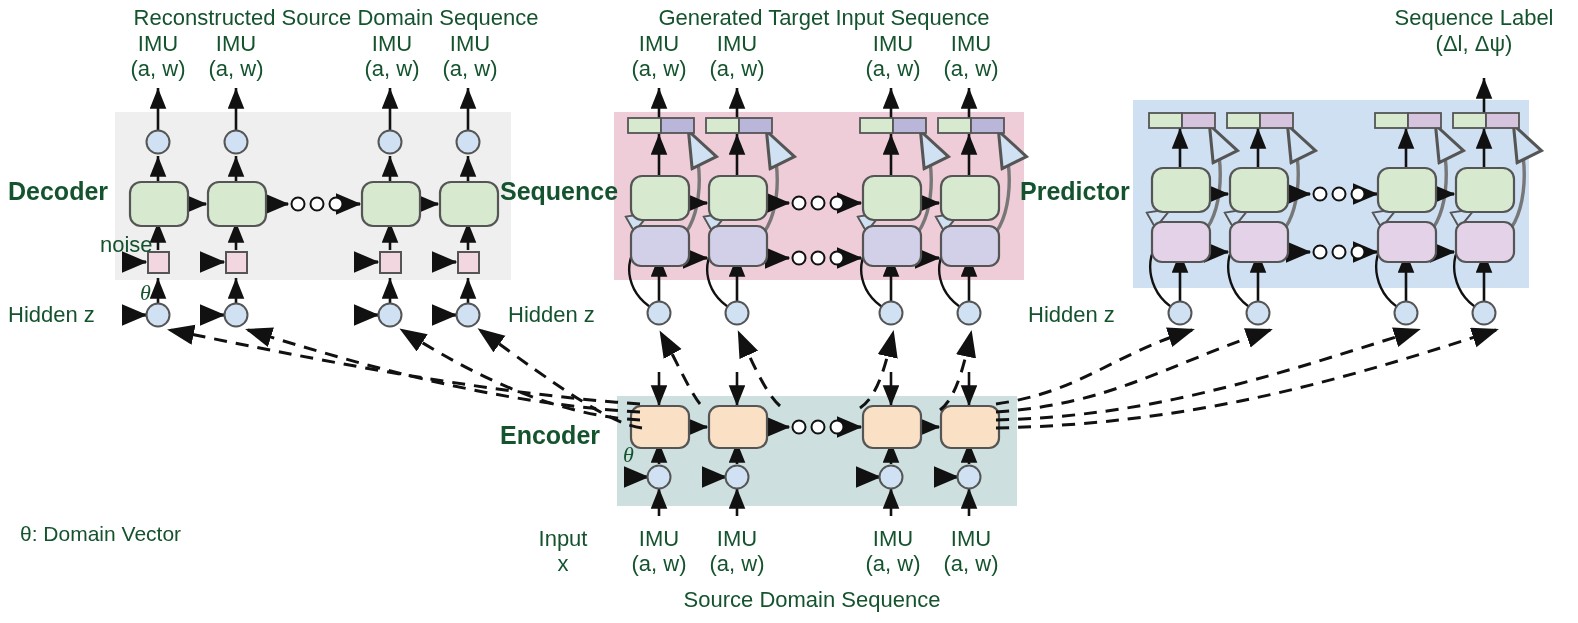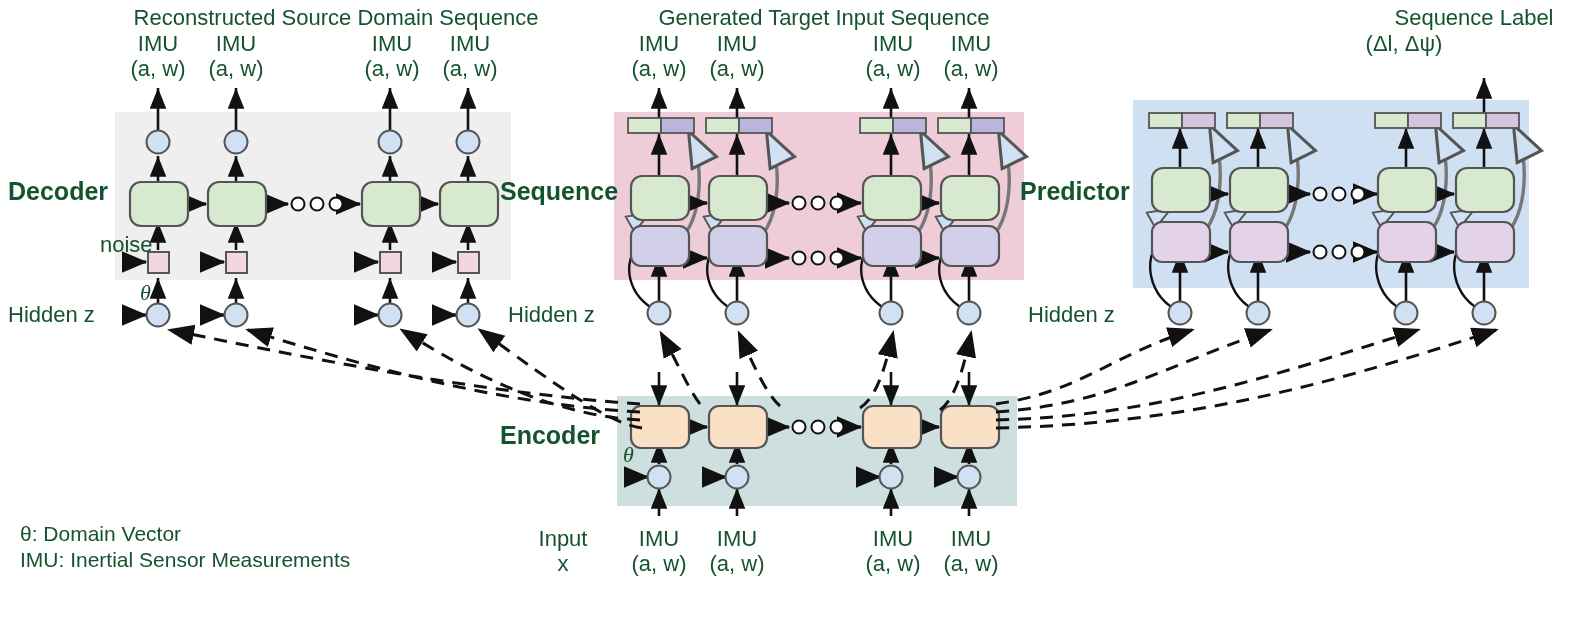--- a/index.html
+++ b/index.html
@@ -420,35 +420,35 @@
   <div class="lbl ctr" style="left:737px; top:57px;">(a, w)</div>
   <div class="lbl ctr" style="left:893px; top:32px;">IMU</div>
   <div class="lbl ctr" style="left:893px; top:57px;">(a, w)</div>
   <div class="lbl ctr" style="left:971px; top:32px;">IMU</div>
   <div class="lbl ctr" style="left:971px; top:57px;">(a, w)</div>
 
   <div class="lbl mod" style="left:500px; top:178px;">Sequence</div>
   <div class="lbl" style="left:508px; top:303px;">Hidden z</div>
 
   <div class="lbl ctr" style="left:1474px; top:6px;">Sequence Label</div>
-  <div class="lbl ctr" style="left:1404px; top:32px;">(Δl, Δψ)</div>
+  <div class="lbl ctr" style="left:1474px; top:32px;">(Δl, Δψ)</div>
   <div class="lbl mod" style="left:1020px; top:178px;text-align:right;">Predictor</div>
   <div class="lbl" style="left:1028px; top:303px;">Hidden z</div>
 
   <div class="lbl mod" style="left:500px; top:422px;">Encoder</div>
   <div class="lbl theta" style="left:623px; top:443px;">θ</div>
   <div class="lbl ctr" style="left:563px; top:527px;">Input</div>
   <div class="lbl ctr" style="left:563px; top:552px;">x</div>
 
   <div class="lbl ctr" style="left:659px; top:527px;">IMU</div>
   <div class="lbl ctr" style="left:659px; top:552px;">(a, w)</div>
   <div class="lbl ctr" style="left:737px; top:527px;">IMU</div>
   <div class="lbl ctr" style="left:737px; top:552px;">(a, w)</div>
   <div class="lbl ctr" style="left:893px; top:527px;">IMU</div>
   <div class="lbl ctr" style="left:893px; top:552px;">(a, w)</div>
   <div class="lbl ctr" style="left:971px; top:527px;">IMU</div>
   <div class="lbl ctr" style="left:971px; top:552px;">(a, w)</div>
 
+  <div class="lbl caption ctr" style="left:812px; top:588px;">Source Domain Sequence</div>
 
   <div class="lbl legend" style="left:20px; top:503px;margin-top:20px;">θ: Domain Vector</div>
-  <div class="lbl legend" style="left:20px; top:549px;">IMU: Inertial Sensor Measurements</div>
 
 </div>
 
 </body></html>

